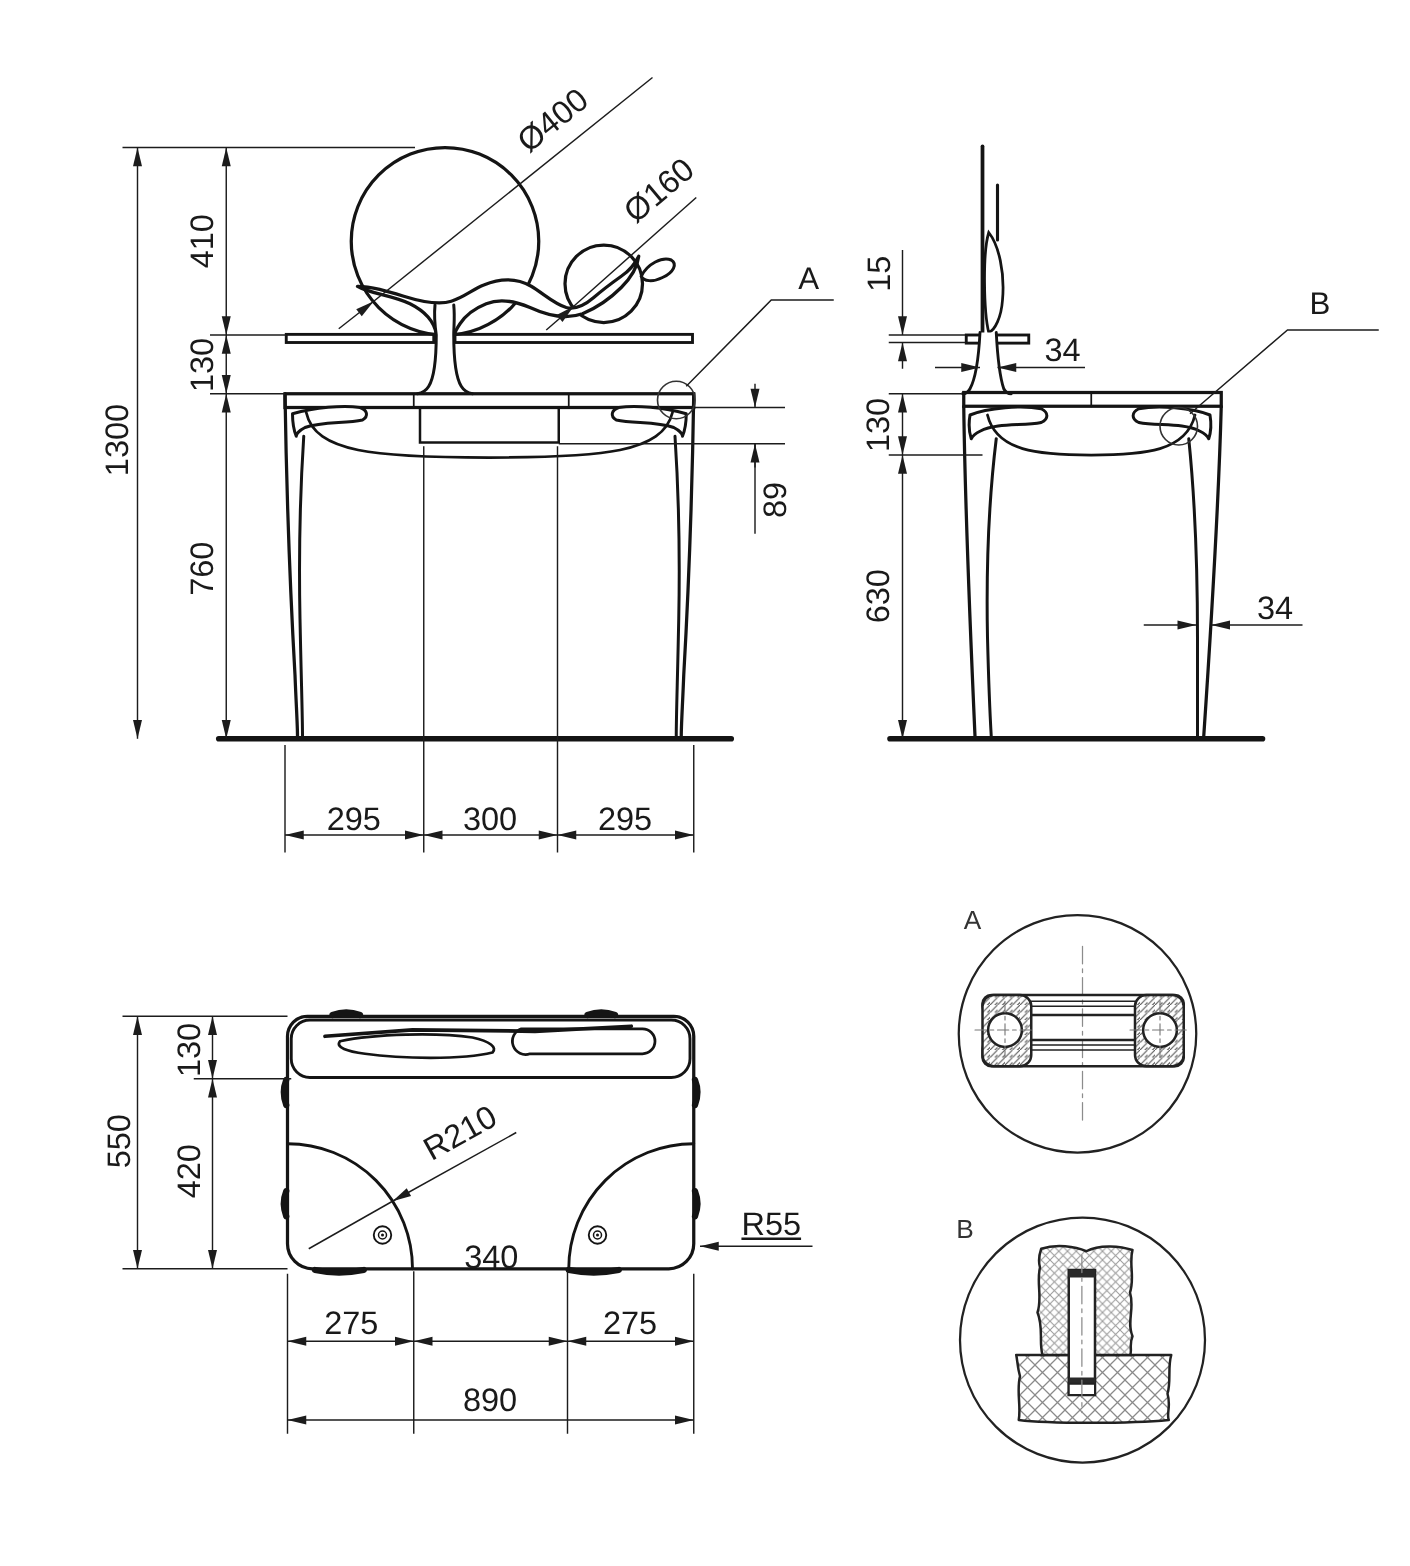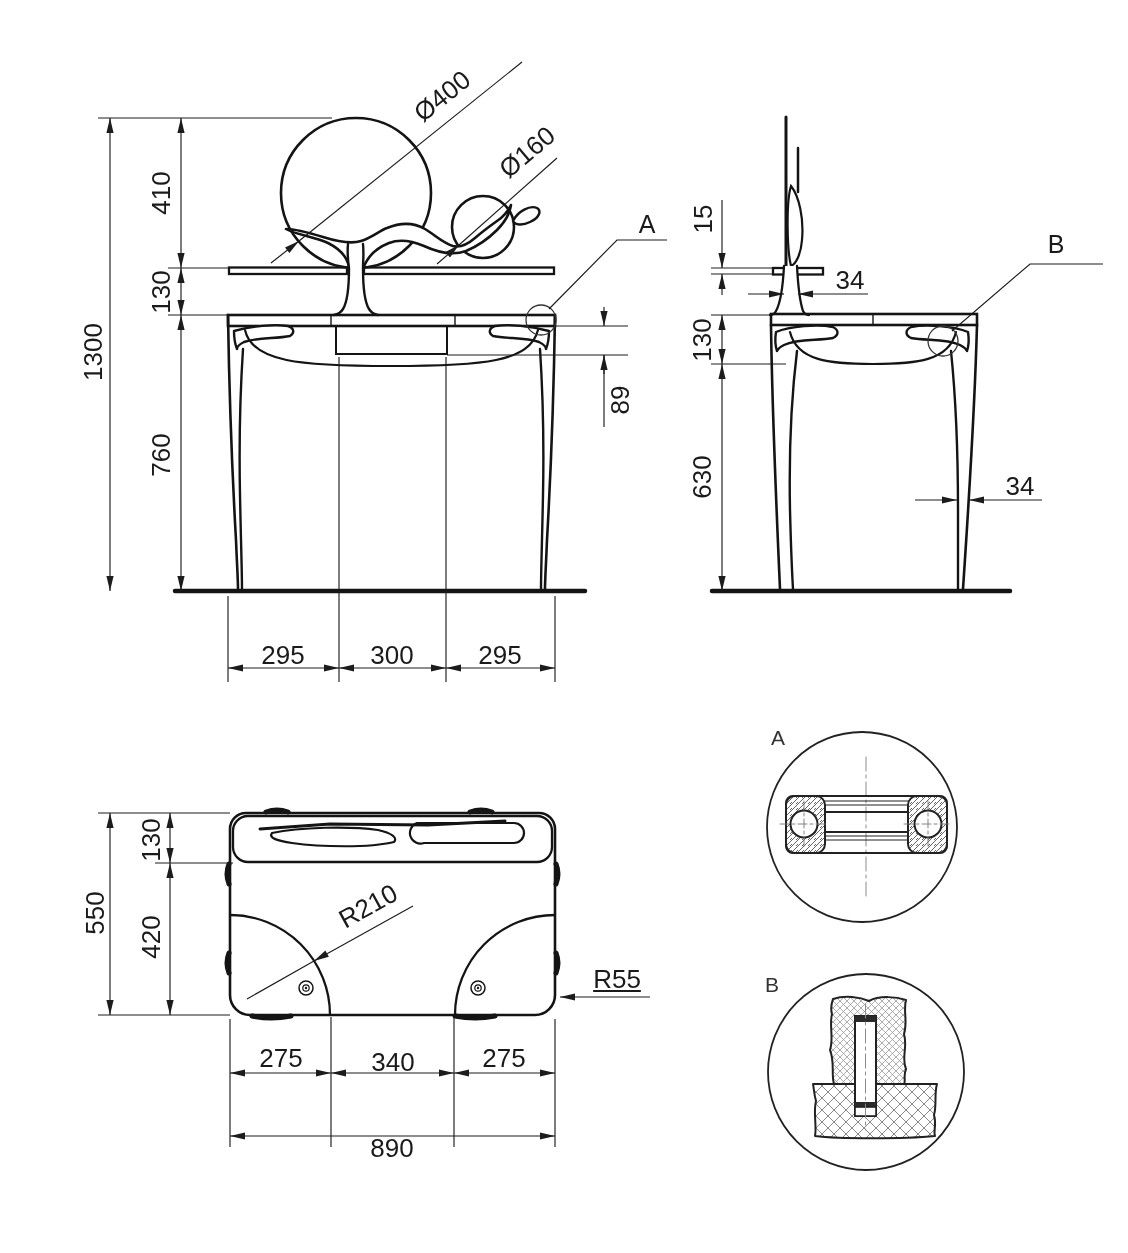--- a/index.html
+++ b/index.html
@@ -261,20 +261,20 @@
   <div class="lbl r90" style="left:702px;top:477px;">630</div>
   <div class="lbl" style="left:1020px;top:486px;">34</div>
   <div class="lbl marker" style="left:1056px;top:244px;">B</div>
 
   <div class="lbl r90" style="left:95px;top:913px;">550</div>
   <div class="lbl r90" style="left:151px;top:840px;">130</div>
   <div class="lbl r90" style="left:151px;top:937px;">420</div>
   <div class="lbl" style="left:368px;top:906px;transform:translate(-50%,-50%) rotate(-29deg);">R210</div>
   <div class="lbl" style="left:617px;top:979px;text-decoration:underline;">R55</div>
   <div class="lbl" style="left:281px;top:1058px;">275</div>
-  <div class="lbl" style="left:393px;top:1062px;">340</div>
+  <div class="lbl" style="left:393px;top:1005px;">340</div>
   <div class="lbl" style="left:504px;top:1058px;">275</div>
-  <div class="lbl" style="left:392px;top:1120px;margin-top:28px;">890</div>
+  <div class="lbl" style="left:392px;top:1120px;">890</div>
 
   <div class="lbl small" style="left:778px;top:737px;">A</div>
   <div class="lbl small" style="left:772px;top:984px;">B</div>
 
 </div>
 
 </body></html>

